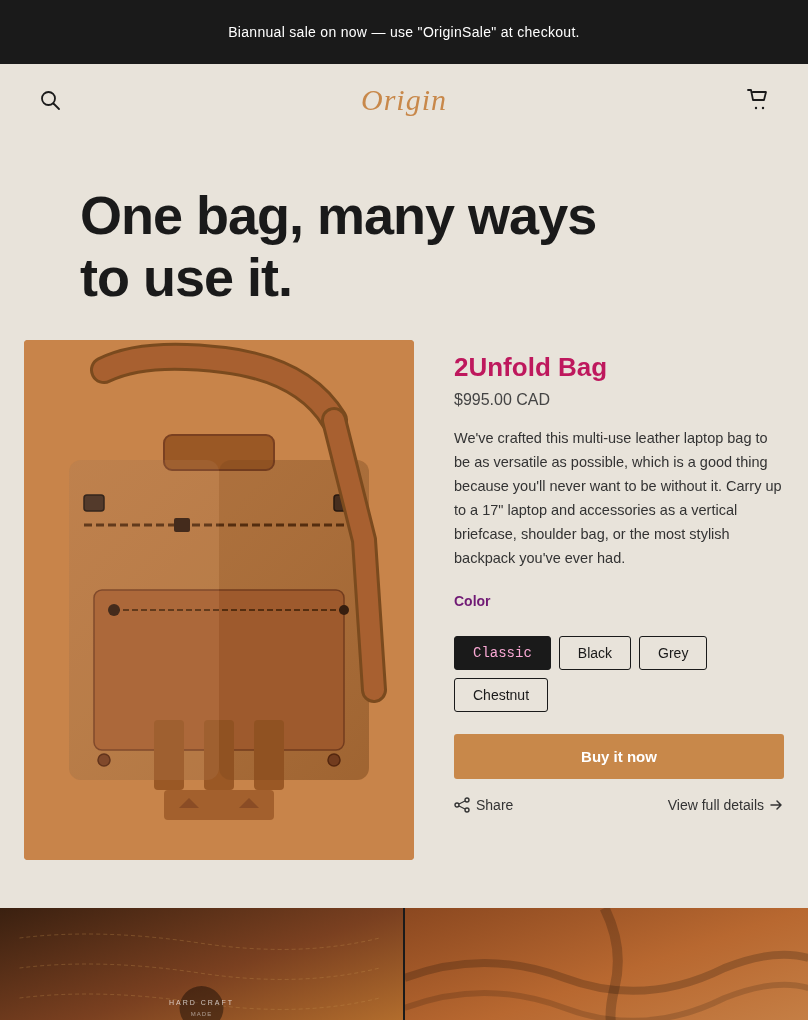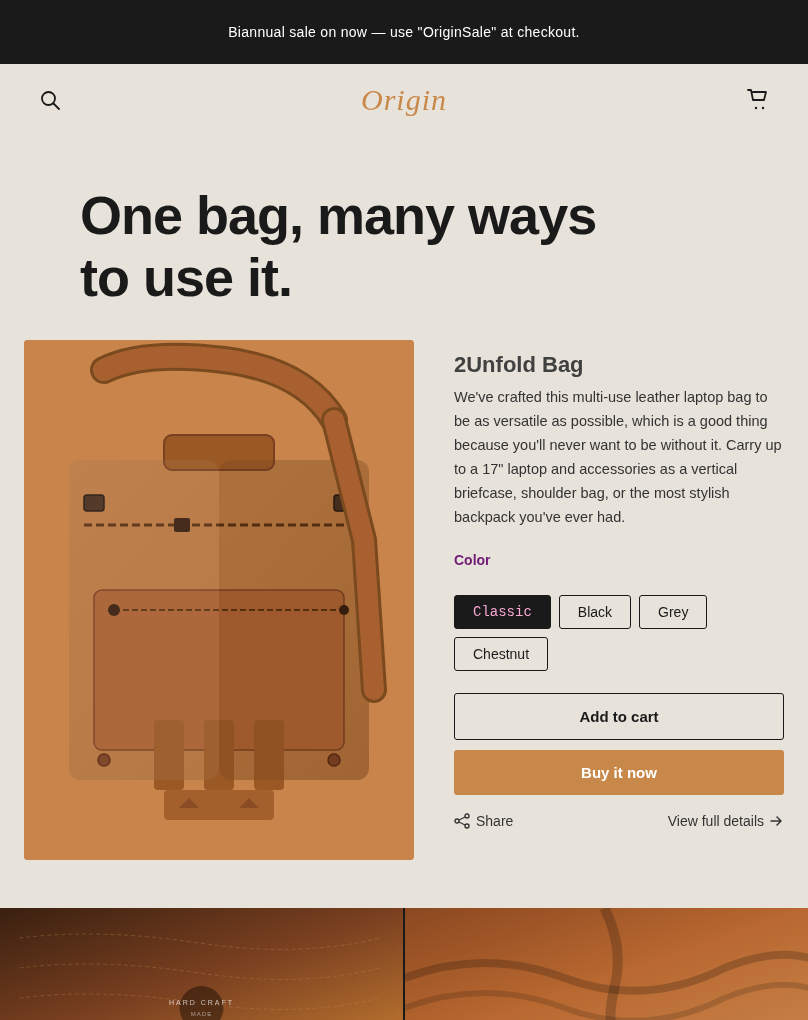--- a/index.html
+++ b/index.html
@@ -79,23 +79,23 @@
       border-radius: 4px;
       overflow: hidden;
       position: relative;
     }
 
     .product-details {
       flex: 1;
       padding-top: 12px;
     }
     .product-title {
-      font-size: 22px;
+      font-size: 26px;
       font-weight: 700;
-      color: #404040;
+      color: #be185d;
       margin-bottom: 8px;
     }
     .product-price {
       font-size: 16px;
       color: #444;
       margin-bottom: 18px;
     }
     .product-description {
       font-size: 14.5px;
       color: #333;
@@ -292,33 +292,33 @@
           <stop offset="0%" style="stop-color:#fff;stop-opacity:0.1"></stop>
           <stop offset="100%" style="stop-color:#000;stop-opacity:0.15"></stop>
         </linearGradient>
       </defs>
     </svg>
   </div>
 
   <div class="product-details">
     <h2 class="product-title">2Unfold Bag</h2>
 
+    <p class="product-price">$995.00 CAD</p>
 
     <p class="product-description">We've crafted this multi-use leather laptop bag to be as versatile as possible, which is a good thing because you'll never want to be without it. Carry up to a 17" laptop and accessories as a vertical briefcase, shoulder bag, or the most stylish backpack you've ever had.</p>
 
     <div class="color-label">Color</div>
 
     <div class="color-options">
       <button class="color-btn active">Classic</button>
       <button class="color-btn">Black</button>
       <button class="color-btn">Grey</button>
       <button class="color-btn">Chestnut</button>
     </div>
 
-    <button class="btn-add-to-cart">Add to cart</button>
 
     <button class="btn-buy-now">Buy it now</button>
 
     <div class="product-footer">
       <a class="share-link">
         <svg width="16" height="16" viewBox="0 0 16 16" fill="none">
           <circle cx="13" cy="3" r="2" stroke="#333" stroke-width="1.4"></circle>
           <circle cx="3" cy="8" r="2" stroke="#333" stroke-width="1.4"></circle>
           <circle cx="13" cy="13" r="2" stroke="#333" stroke-width="1.4"></circle>
           <line x1="5" y1="7" x2="11" y2="4" stroke="#333" stroke-width="1.2"></line>

